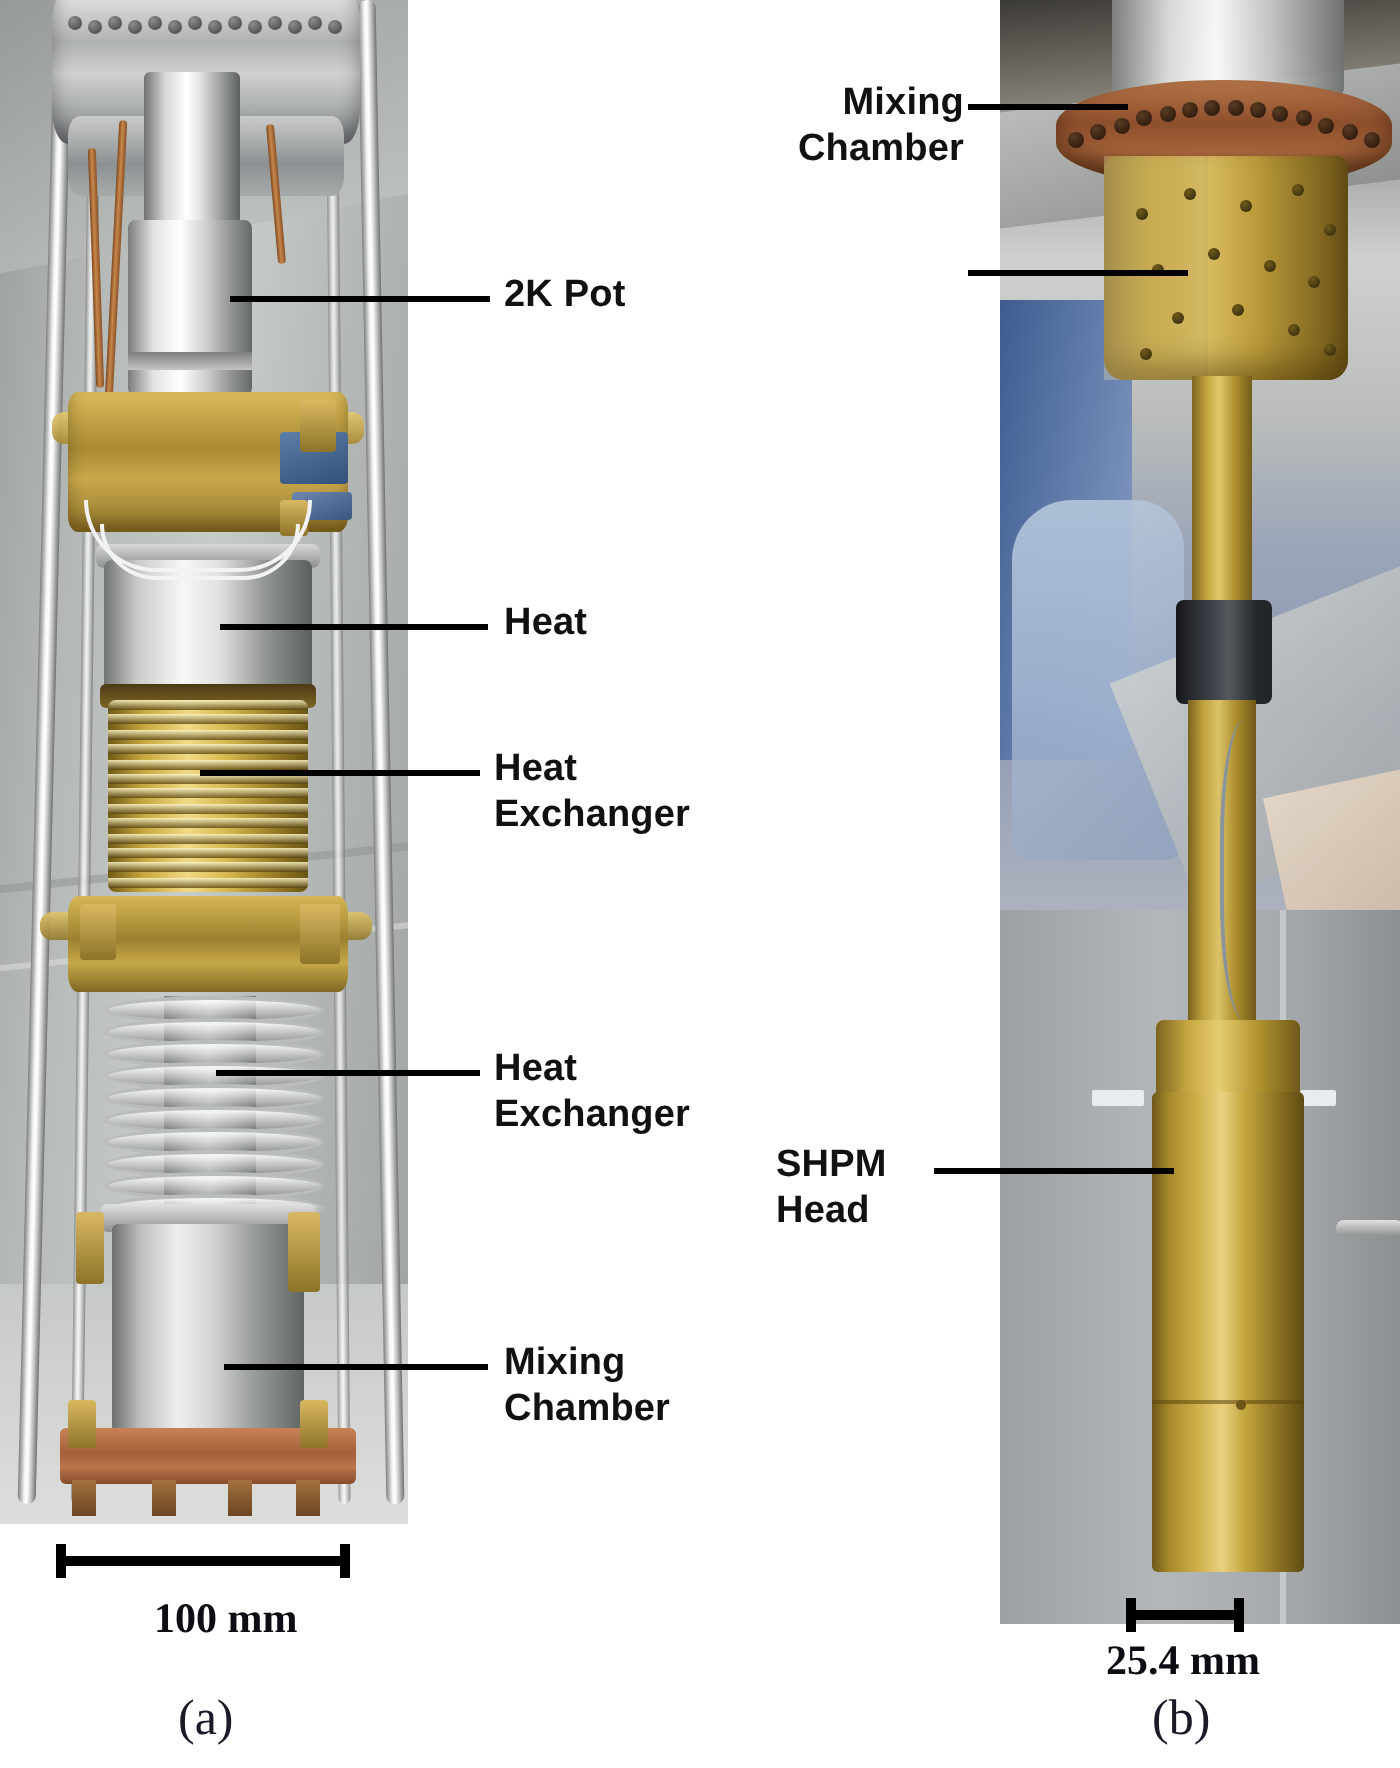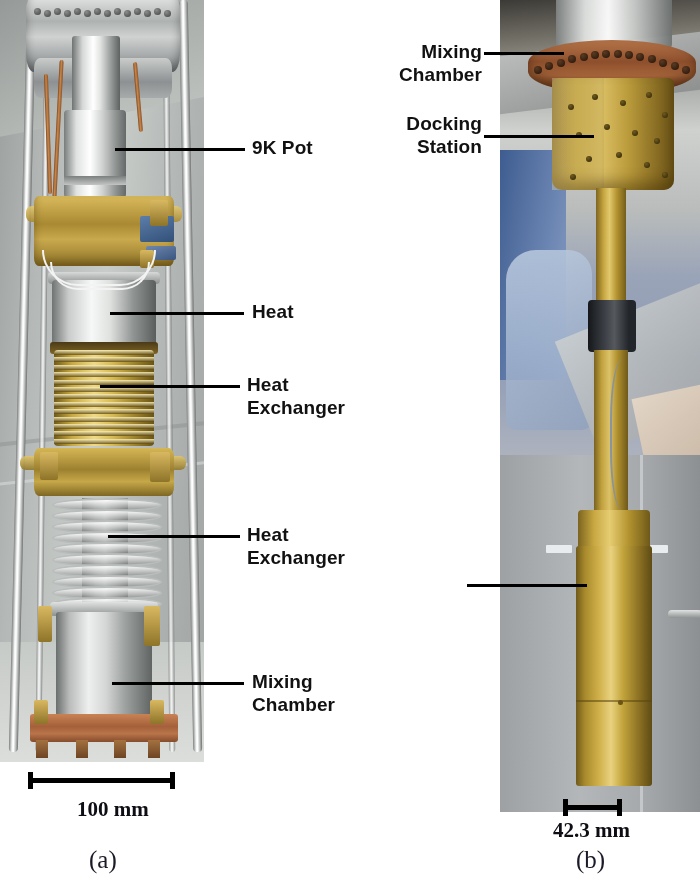--- a/index.html
+++ b/index.html
@@ -392,53 +392,53 @@
     <div class="b-head-pin"></div>
     <div class="b-head-dot" style="left:118px;top:700px"></div>
   </div>
 
   <div class="leader" style="left:115px;top:148px;width:130px"></div>
   <div class="leader" style="left:110px;top:312px;width:134px"></div>
   <div class="leader" style="left:100px;top:385px;width:140px"></div>
   <div class="leader" style="left:108px;top:535px;width:132px"></div>
   <div class="leader" style="left:112px;top:682px;width:132px"></div>
 
-  <div class="lbl" style="left:252px;top:136px">9K Pot</div>
+  <div class="lbl" style="left:252px;top:136px">2K Pot</div>
 
   <div class="lbl" style="left:252px;top:300px">Heat</div>
 
   <div class="lbl" style="left:247px;top:373px">Heat
 Exchanger</div>
 
   <div class="lbl" style="left:247px;top:523px">Heat
 Exchanger</div>
 
   <div class="lbl" style="left:252px;top:670px">Mixing
 Chamber</div>
 
   <div class="leader" style="left:484px;top:52px;width:80px"></div>
   <div class="leader" style="left:484px;top:135px;width:110px"></div>
   <div class="leader thin" style="left:467px;top:584px;width:120px"></div>
 
   <div class="lbl" style="left:392px;top:40px;text-align:right;width:90px">Mixing
 Chamber</div>
 
-  <div class="lbl" style="left:388px;top:112px;text-align:right;width:94px">Docking
-Station</div>
-
+
+  <div class="lbl" style="left:388px;top:571px;text-align:left;width:100px">SHPM
+Head</div>
 
   <div class="scalebar" style="left:28px;top:772px;width:147px">
     <div class="bar"></div>
     <div class="cap-l"></div>
     <div class="cap-r"></div>
   </div>
   <div class="scaletext" style="left:77px;top:797px">100 mm</div>
   <div class="panelletter" style="left:89px;top:846px">(a)</div>
 
   <div class="scalebar" style="left:563px;top:799px;width:59px">
     <div class="bar"></div>
     <div class="cap-l"></div>
     <div class="cap-r"></div>
   </div>
-  <div class="scaletext" style="left:553px;top:818px">42.3 mm</div>
+  <div class="scaletext" style="left:553px;top:818px">25.4 mm</div>
   <div class="panelletter" style="left:576px;top:846px">(b)</div>
 
 </div>
 
 </body></html>

